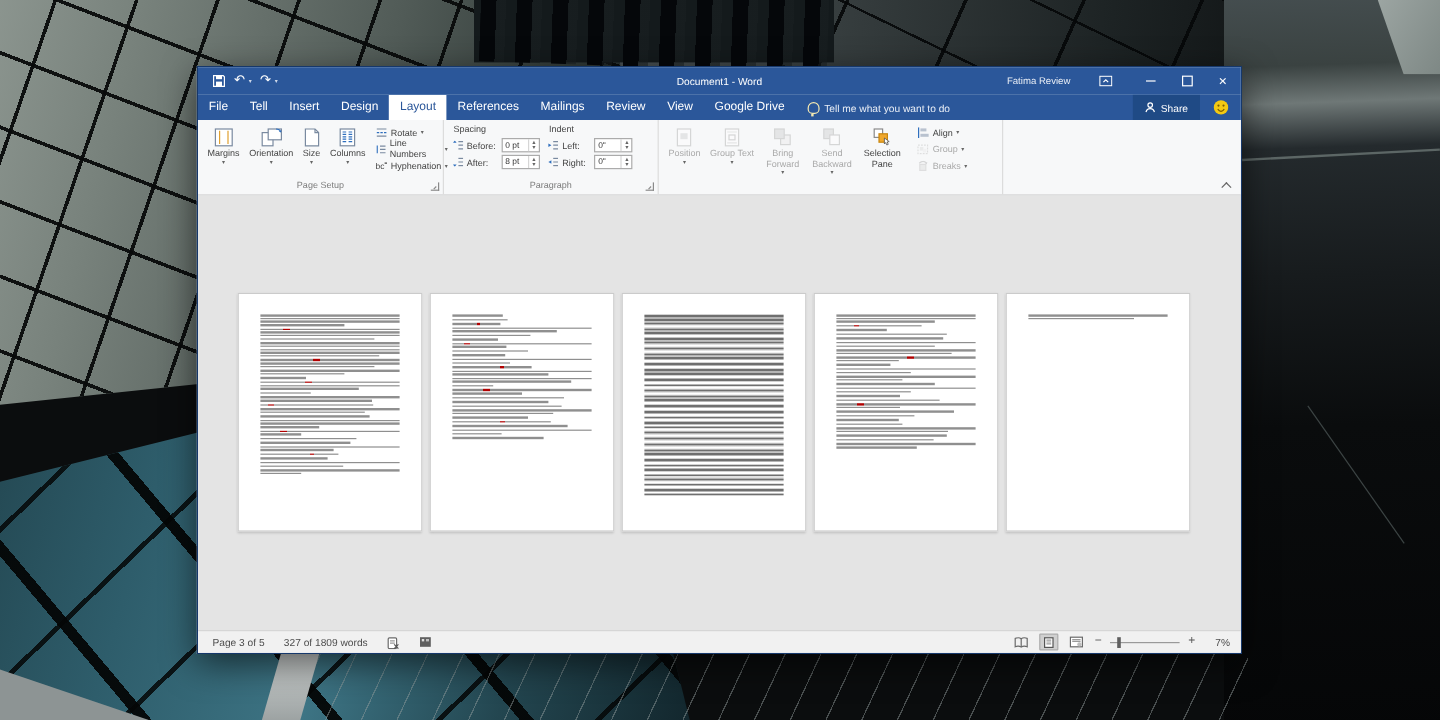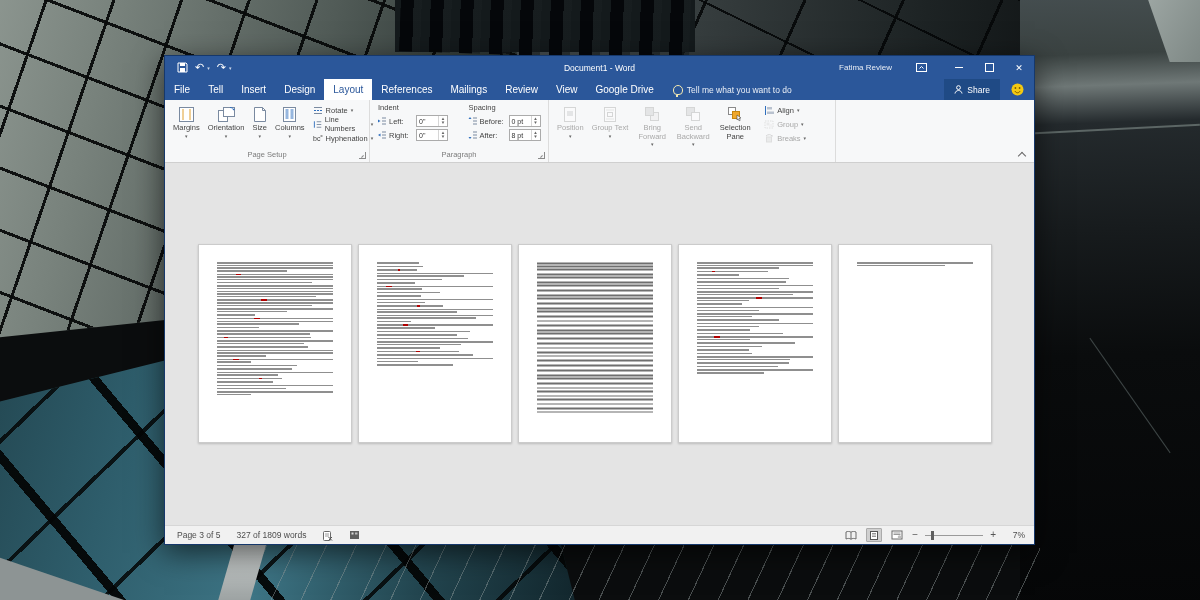--- a/index.html
+++ b/index.html
@@ -306,20 +306,59 @@
               <span class="car">▾</span>
           </div>
         </div>
       </div>
       <div class="rg-label">Page Setup</div>
       <span class="launcher"></span>
     </div>
 
     <div class="rgroup" style="width:178px">
       <div class="rg-content">
+        <div class="parag-col" style="width:80px">
+          <div class="parag-head">Spacing</div>
+          <div class="parag-row">
+            <svg width="9" height="8" viewBox="0 0 9 8">
+                <path d="M2 0 3.5 2H.5z" fill="#2f6fbe"></path>
+                <g stroke="#7a8aa0">
+                  <line x1="5" y1="1" x2="9" y2="1"></line>
+                  <line x1="5" y1="4" x2="9" y2="4"></line>
+                  <line x1="5" y1="7" x2="9" y2="7"></line>
+                </g>
+              </svg>
+            <span class="rl" style="width:26px">Before:</span>
+            <span class="spin">
+                <span class="v">0 pt</span>
+                <span class="arr">
+                  <span>▲</span>
+                  <span>▼</span>
+                </span>
+              </span>
+          </div>
+          <div class="parag-row">
+            <svg width="9" height="8" viewBox="0 0 9 8">
+                <path d="M2 8 3.5 6H.5z" fill="#2f6fbe"></path>
+                <g stroke="#7a8aa0">
+                  <line x1="5" y1="1" x2="9" y2="1"></line>
+                  <line x1="5" y1="4" x2="9" y2="4"></line>
+                  <line x1="5" y1="7" x2="9" y2="7"></line>
+                </g>
+              </svg>
+            <span class="rl" style="width:26px">After:</span>
+            <span class="spin">
+                <span class="v">8 pt</span>
+                <span class="arr">
+                  <span>▲</span>
+                  <span>▼</span>
+                </span>
+              </span>
+          </div>
+        </div>
         <div class="parag-col" style="width:92px">
           <div class="parag-head">Indent</div>
           <div class="parag-row">
             <svg width="9" height="8" viewBox="0 0 9 8">
                 <path d="M1 2.5 3.5 4 1 5.5z" fill="#2f6fbe"></path>
                 <g stroke="#7a8aa0">
                   <line x1="5" y1="1" x2="9" y2="1"></line>
                   <line x1="5" y1="4" x2="9" y2="4"></line>
                   <line x1="5" y1="7" x2="9" y2="7"></line>
                 </g>
@@ -338,59 +377,20 @@
                 <path d="M3.5 2.5 1 4 3.5 5.5z" fill="#2f6fbe"></path>
                 <g stroke="#7a8aa0">
                   <line x1="5" y1="1" x2="9" y2="1"></line>
                   <line x1="5" y1="4" x2="9" y2="4"></line>
                   <line x1="5" y1="7" x2="9" y2="7"></line>
                 </g>
               </svg>
             <span class="rl">Right:</span>
             <span class="spin">
                 <span class="v">0"</span>
-                <span class="arr">
-                  <span>▲</span>
-                  <span>▼</span>
-                </span>
-              </span>
-          </div>
-        </div>
-        <div class="parag-col" style="width:80px">
-          <div class="parag-head">Spacing</div>
-          <div class="parag-row">
-            <svg width="9" height="8" viewBox="0 0 9 8">
-                <path d="M2 0 3.5 2H.5z" fill="#2f6fbe"></path>
-                <g stroke="#7a8aa0">
-                  <line x1="5" y1="1" x2="9" y2="1"></line>
-                  <line x1="5" y1="4" x2="9" y2="4"></line>
-                  <line x1="5" y1="7" x2="9" y2="7"></line>
-                </g>
-              </svg>
-            <span class="rl" style="width:26px">Before:</span>
-            <span class="spin">
-                <span class="v">0 pt</span>
-                <span class="arr">
-                  <span>▲</span>
-                  <span>▼</span>
-                </span>
-              </span>
-          </div>
-          <div class="parag-row">
-            <svg width="9" height="8" viewBox="0 0 9 8">
-                <path d="M2 8 3.5 6H.5z" fill="#2f6fbe"></path>
-                <g stroke="#7a8aa0">
-                  <line x1="5" y1="1" x2="9" y2="1"></line>
-                  <line x1="5" y1="4" x2="9" y2="4"></line>
-                  <line x1="5" y1="7" x2="9" y2="7"></line>
-                </g>
-              </svg>
-            <span class="rl" style="width:26px">After:</span>
-            <span class="spin">
-                <span class="v">8 pt</span>
                 <span class="arr">
                   <span>▲</span>
                   <span>▼</span>
                 </span>
               </span>
           </div>
         </div>
       </div>
       <div class="rg-label">Paragraph</div>
       <span class="launcher"></span>

